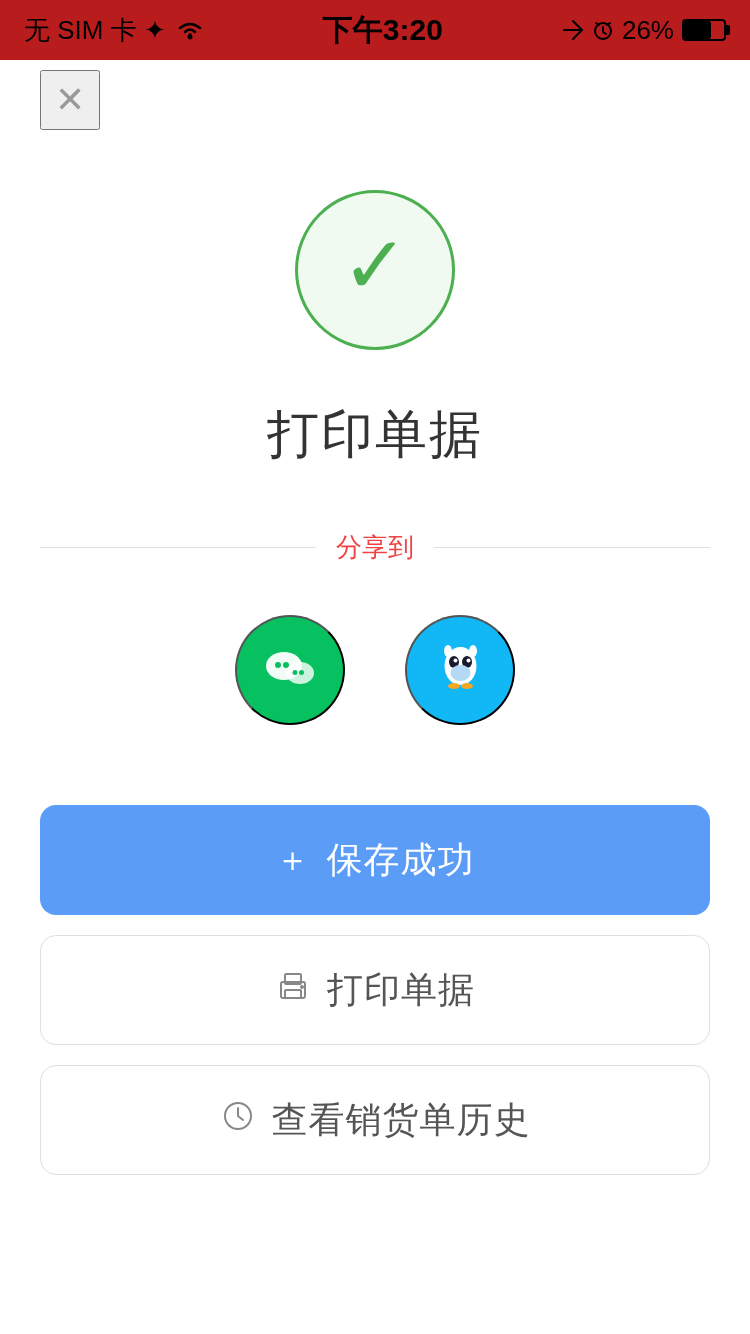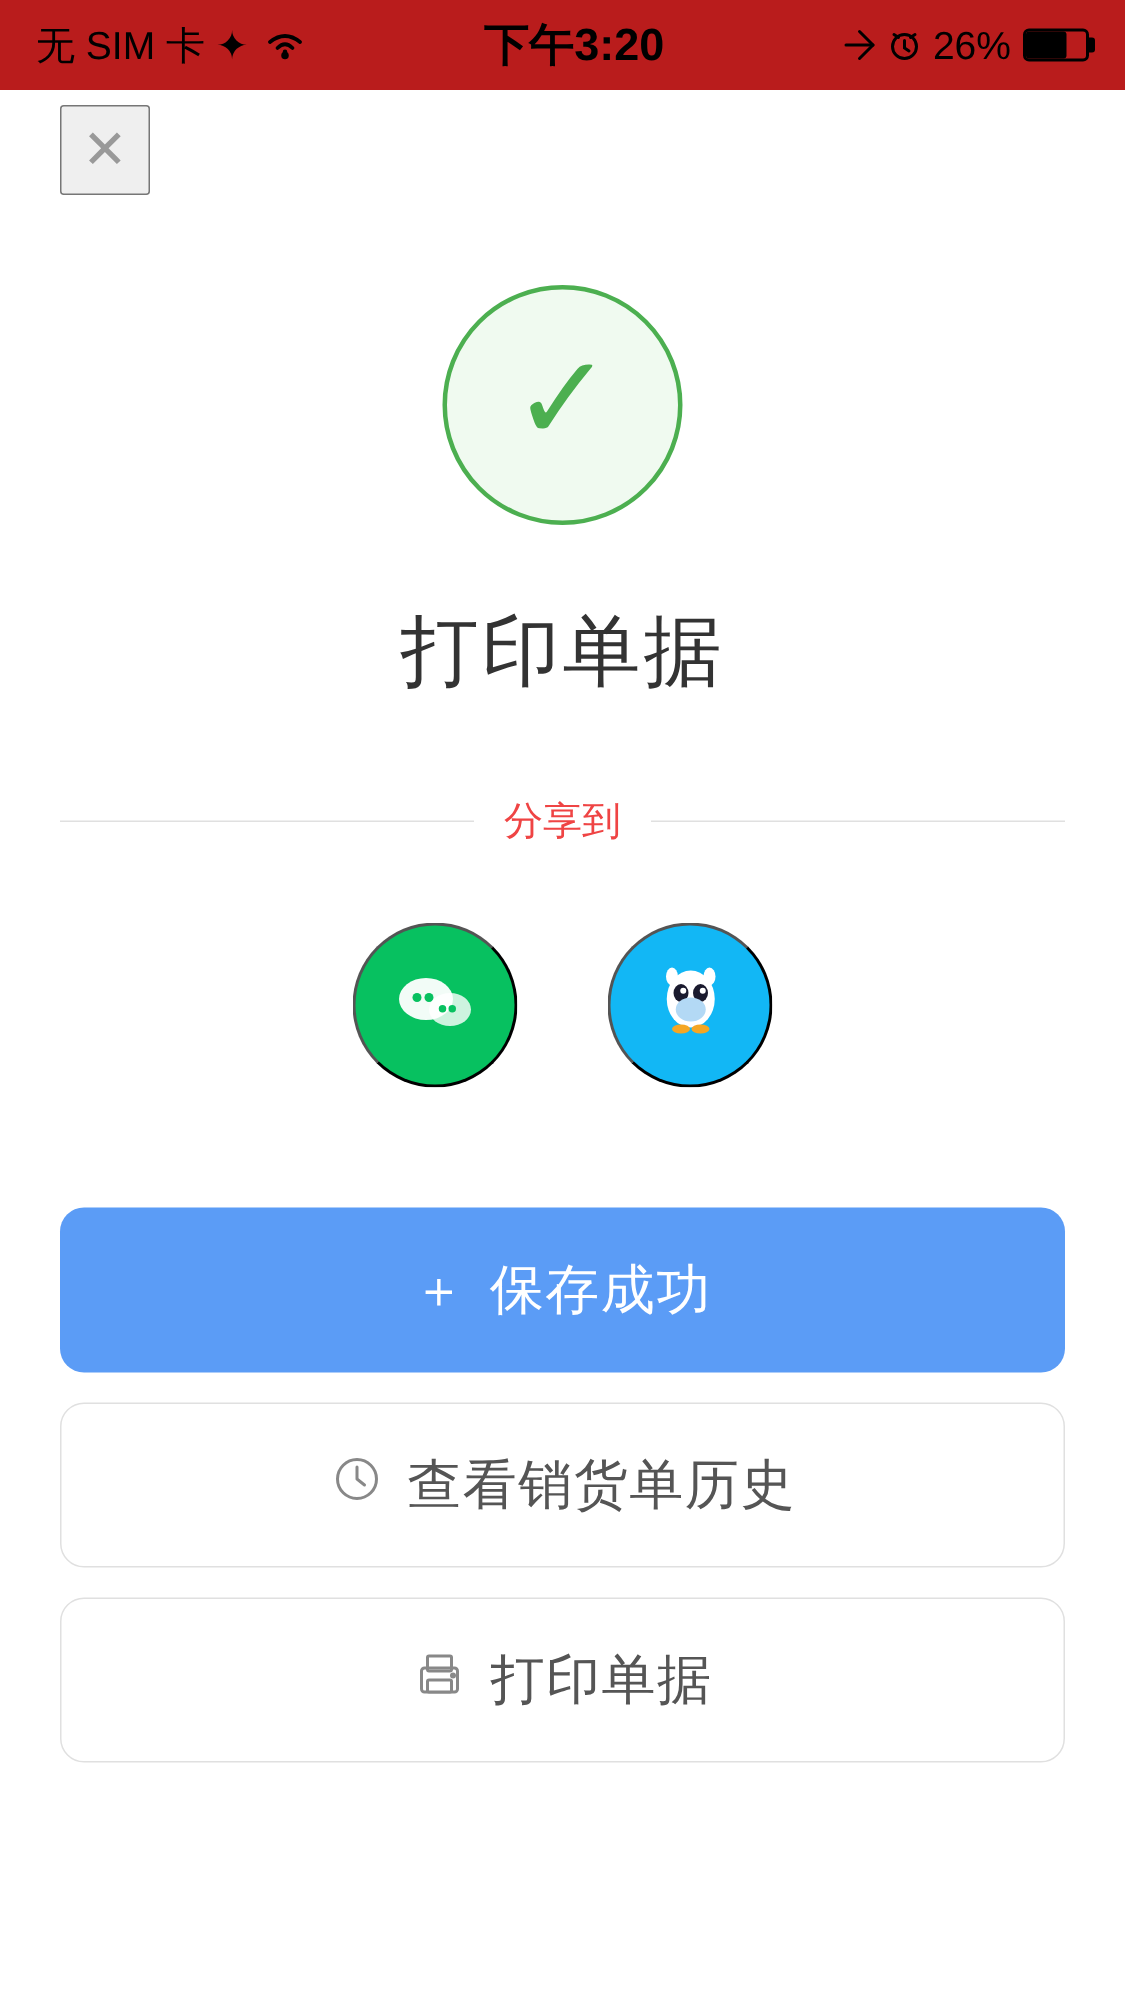--- a/index.html
+++ b/index.html
@@ -341,33 +341,33 @@
   <div class="action-buttons">
 
     <button class="btn-primary">
       <span class="btn-icon">＋</span>
       <span>保存成功</span>
     </button>
 
     <button class="btn-secondary">
       <span class="btn-icon">
         <svg width="36" height="36" viewBox="0 0 36 36" fill="none">
-          <circle cx="18" cy="18" r="13" stroke="#888" stroke-width="2"></circle>
-          <path d="M18 10V18L23 22" stroke="#888" stroke-width="2" stroke-linecap="round" stroke-linejoin="round"></path>
-        </svg>
-      </span>
-      <span>查看销货单历史</span>
-    </button>
-
-    <button class="btn-secondary">
-      <span class="btn-icon">
-        <svg width="36" height="36" viewBox="0 0 36 36" fill="none">
           <rect x="6" y="14" width="24" height="16" rx="2" stroke="#888" stroke-width="2"></rect>
           <rect x="10" y="6" width="16" height="10" rx="1" stroke="#888" stroke-width="2"></rect>
           <rect x="10" y="22" width="16" height="8" rx="1" fill="white" stroke="#888" stroke-width="2"></rect>
           <circle cx="27" cy="19" r="2" fill="#888"></circle>
         </svg>
       </span>
       <span>打印单据</span>
     </button>
+
+    <button class="btn-secondary">
+      <span class="btn-icon">
+        <svg width="36" height="36" viewBox="0 0 36 36" fill="none">
+          <circle cx="18" cy="18" r="13" stroke="#888" stroke-width="2"></circle>
+          <path d="M18 10V18L23 22" stroke="#888" stroke-width="2" stroke-linecap="round" stroke-linejoin="round"></path>
+        </svg>
+      </span>
+      <span>查看销货单历史</span>
+    </button>
   </div>
 
 </div>
 
 </body></html>

